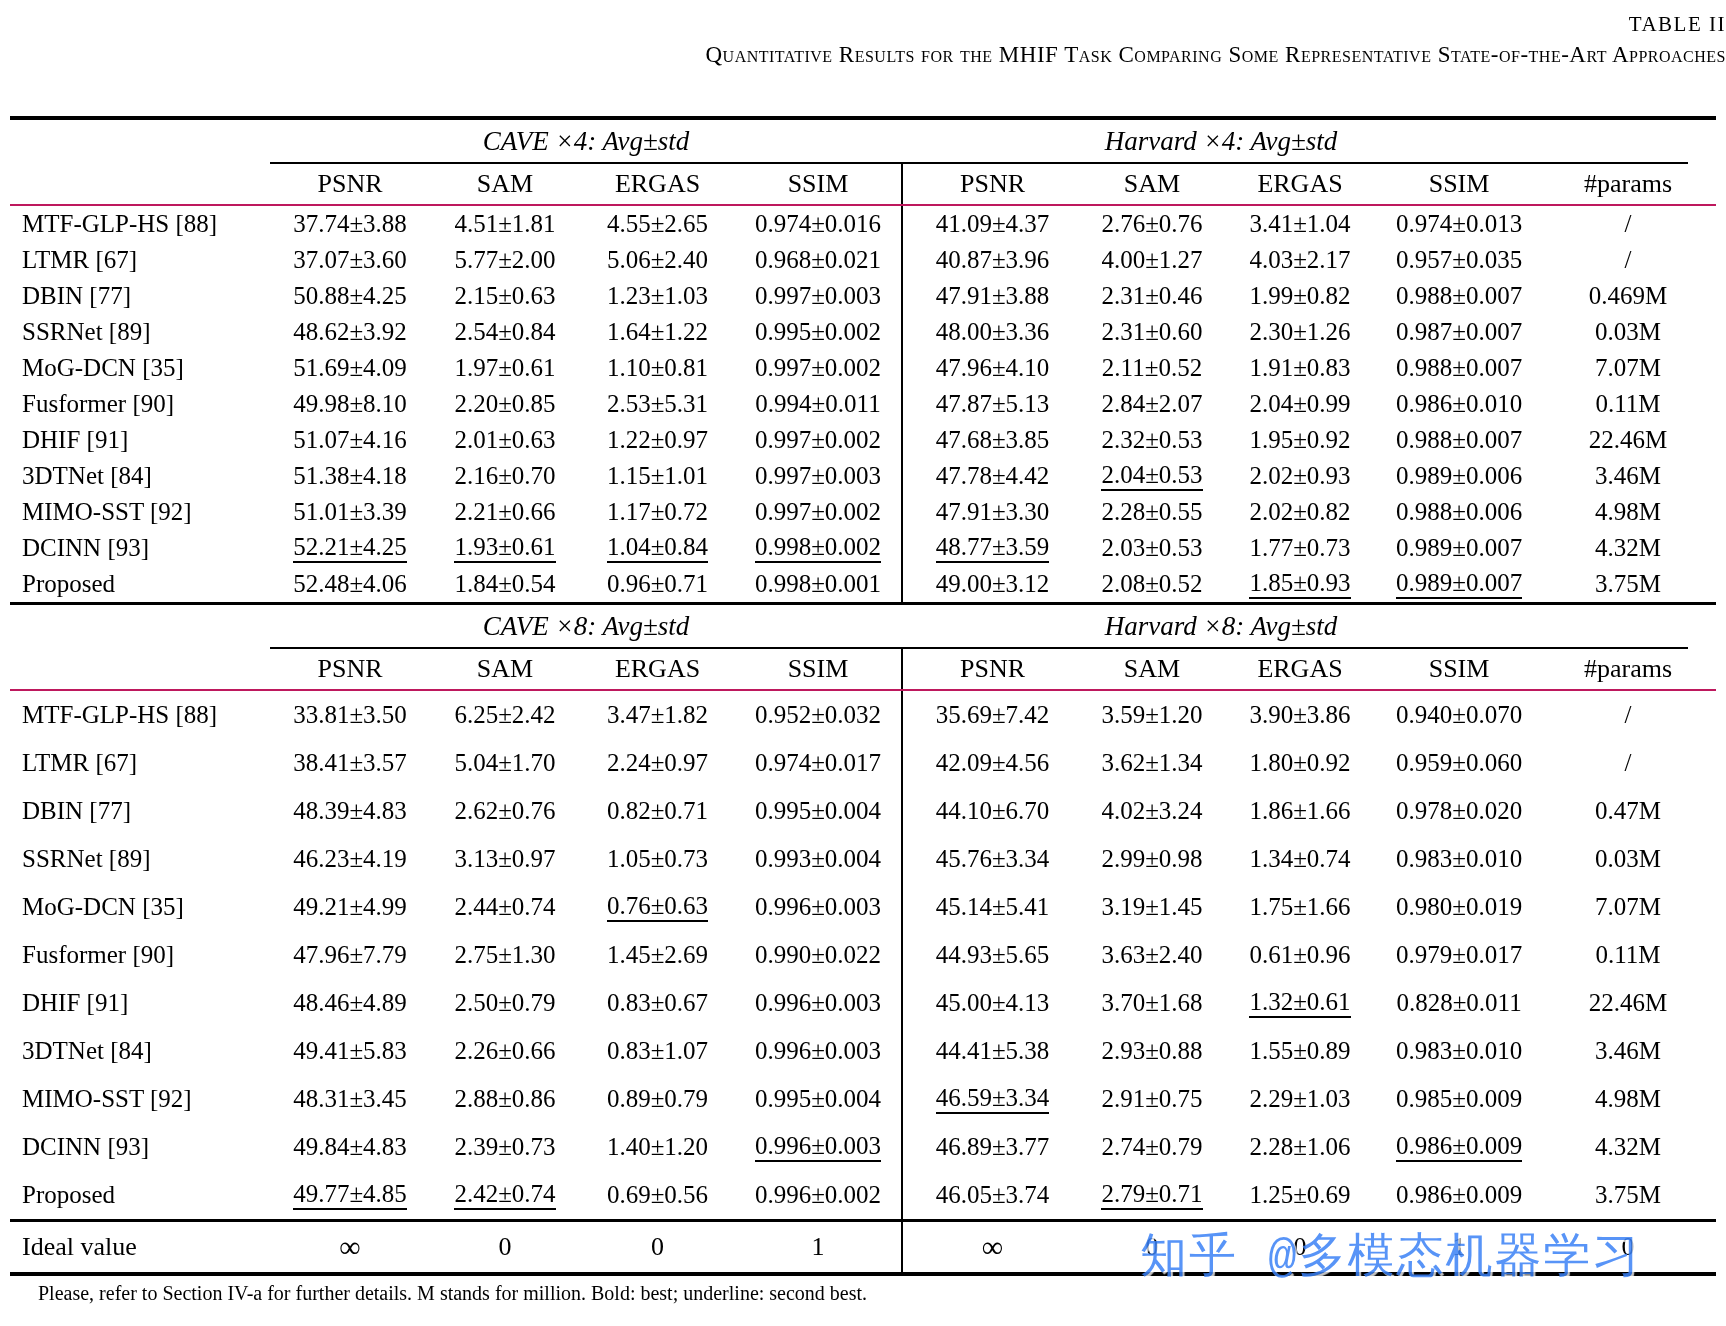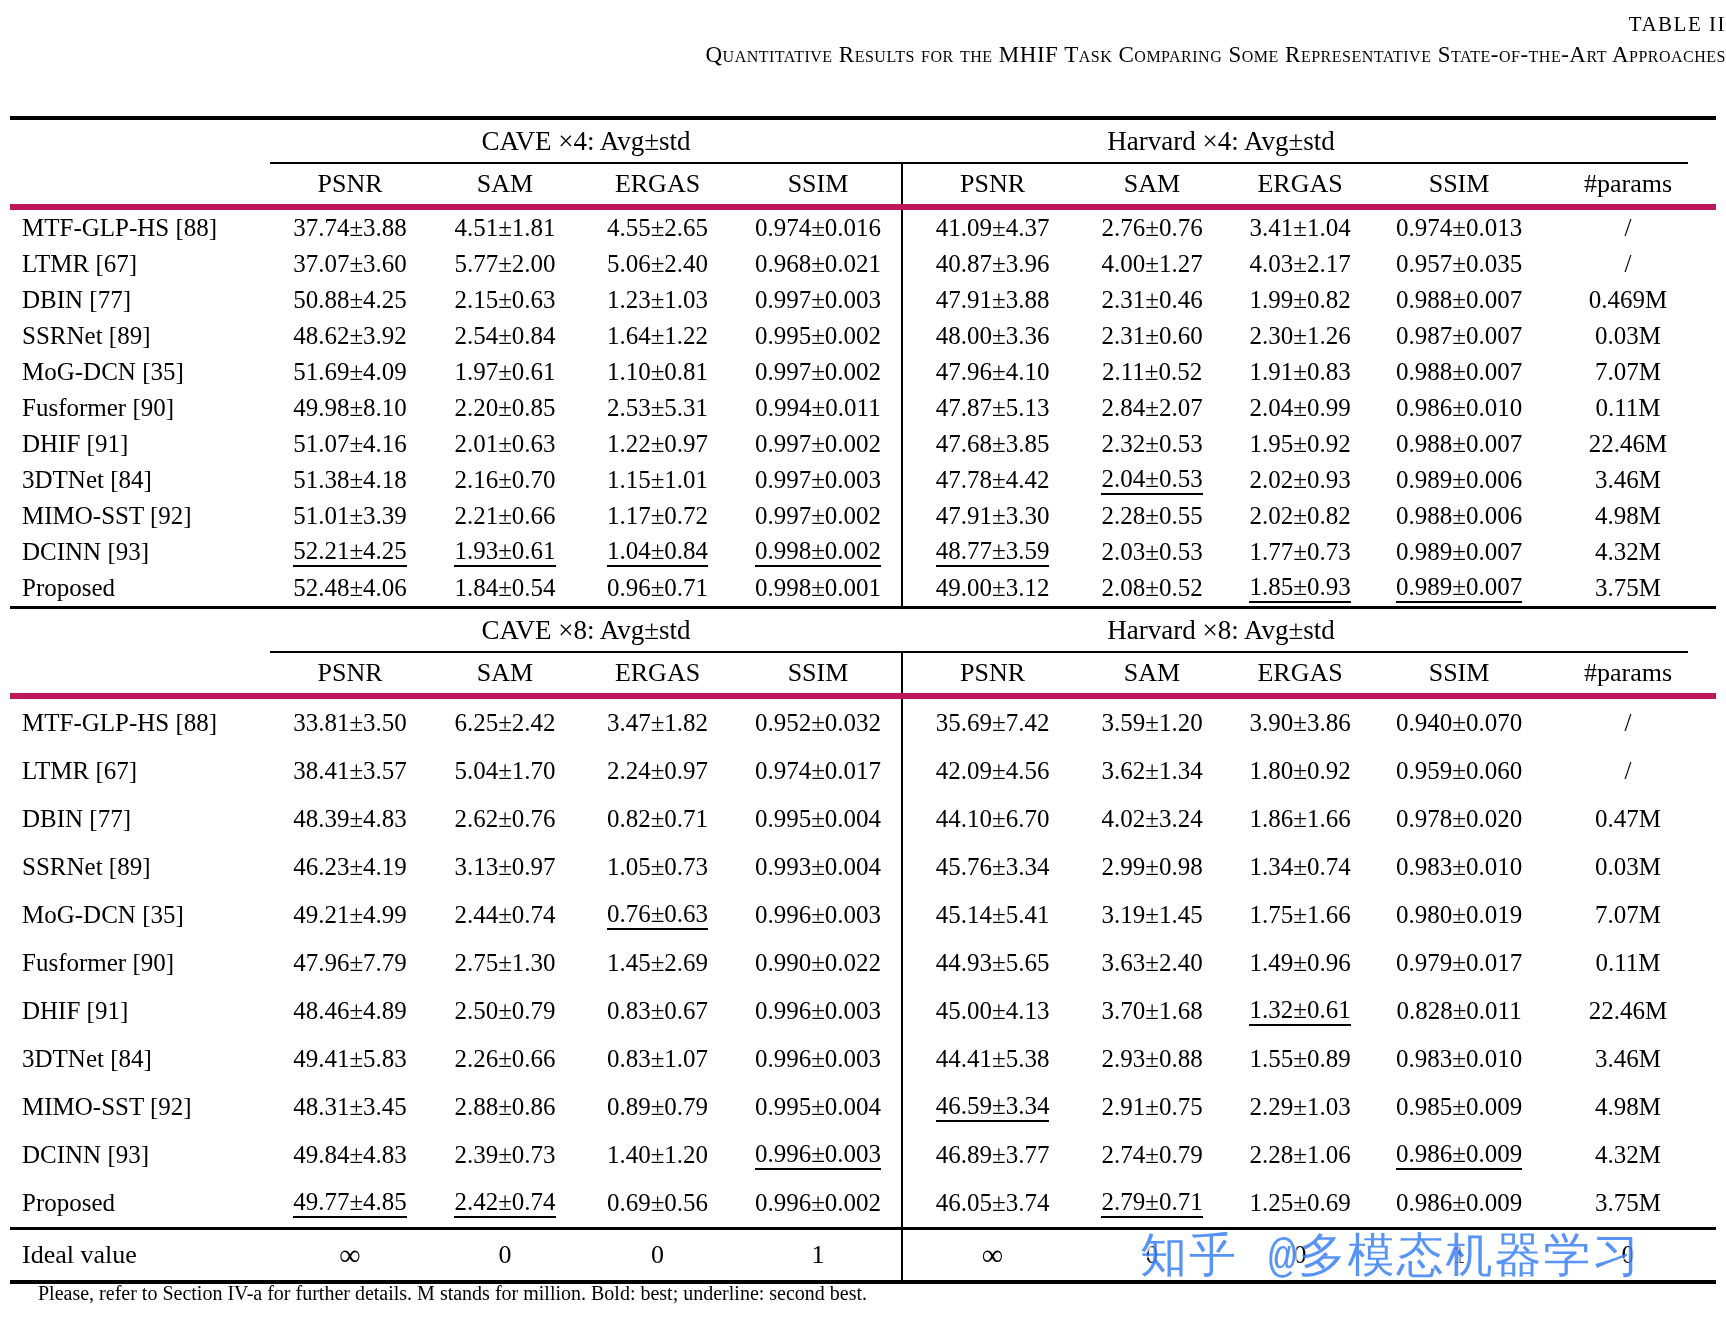--- a/index.html
+++ b/index.html
@@ -7,25 +7,25 @@
         font-family:"Liberation Serif","DejaVu Serif",serif;color:#000;}
   .title{position:absolute;top:12px;left:0;width:100%;text-align:right;
          font-size:21px;letter-spacing:1.5px;}
   .subtitle{position:absolute;top:42px;left:0;width:100%;text-align:right;
             font-variant:small-caps;font-size:23px;letter-spacing:0.5px;}
   table.tbl{position:absolute;left:10px;top:116px;width:1706px;
             border-collapse:collapse;table-layout:fixed;
             border-top:4px solid #000;border-bottom:4px solid #000;}
   table.tbl td{padding:0;text-align:center;vertical-align:middle;overflow:visible;
                white-space:nowrap;}
-  tr.group td{height:42px;font-size:27px;}
+  tr.group td{height:42px;font-size:27px;font-style:italic;}
   tr.sep td{border-top:3px solid #000;}
   tr.cmid td{height:2px;}
   .cmline{height:0;border-top:2px solid #000;margin:0 28px 0 0;}
-  tr.cols td{height:40px;font-size:26px;border-bottom:6px solid #be185d;}
+  tr.cols td{height:40px;font-size:26px;border-bottom:2px solid #be185d;}
   tr.data td{height:36px;font-size:25px;}
   tr.data.t2 td{height:48px;}
   td.method{text-align:left !important;padding-left:12px !important;}
   td.vline{border-left:2px solid #000;}
   .b{font-weight:normal;}
   .u{display:inline-block;border-bottom:2px solid #000;padding-bottom:1px;line-height:1.08;}
   tr.ideal td{border-top:3px solid #000;height:50px;font-size:26px;}
   .inf{font-size:30px;}
   .footnote{position:absolute;left:14px;top:1282px;font-size:20px;margin-left:24px;}
   .watermark{position:absolute;left:1140px;top:1224px;font-size:47px;letter-spacing:2px;
@@ -295,21 +295,21 @@
           <td><span>7.07M</span></td>
         </tr>
         <tr class="data t2">
           <td class="method">Fusformer [90]</td>
           <td><span>47.96±7.79</span></td>
           <td><span>2.75±1.30</span></td>
           <td><span>1.45±2.69</span></td>
           <td><span>0.990±0.022</span></td>
           <td class="vline"><span>44.93±5.65</span></td>
           <td><span>3.63±2.40</span></td>
-          <td><span>1.49±0.96</span></td>
+          <td><span>0.61±0.96</span></td>
           <td><span>0.979±0.017</span></td>
           <td><span>0.11M</span></td>
         </tr>
         <tr class="data t2">
           <td class="method">DHIF [91]</td>
           <td><span>48.46±4.89</span></td>
           <td><span>2.50±0.79</span></td>
           <td><span>0.83±0.67</span></td>
           <td><span>0.996±0.003</span></td>
           <td class="vline"><span>45.00±4.13</span></td>

